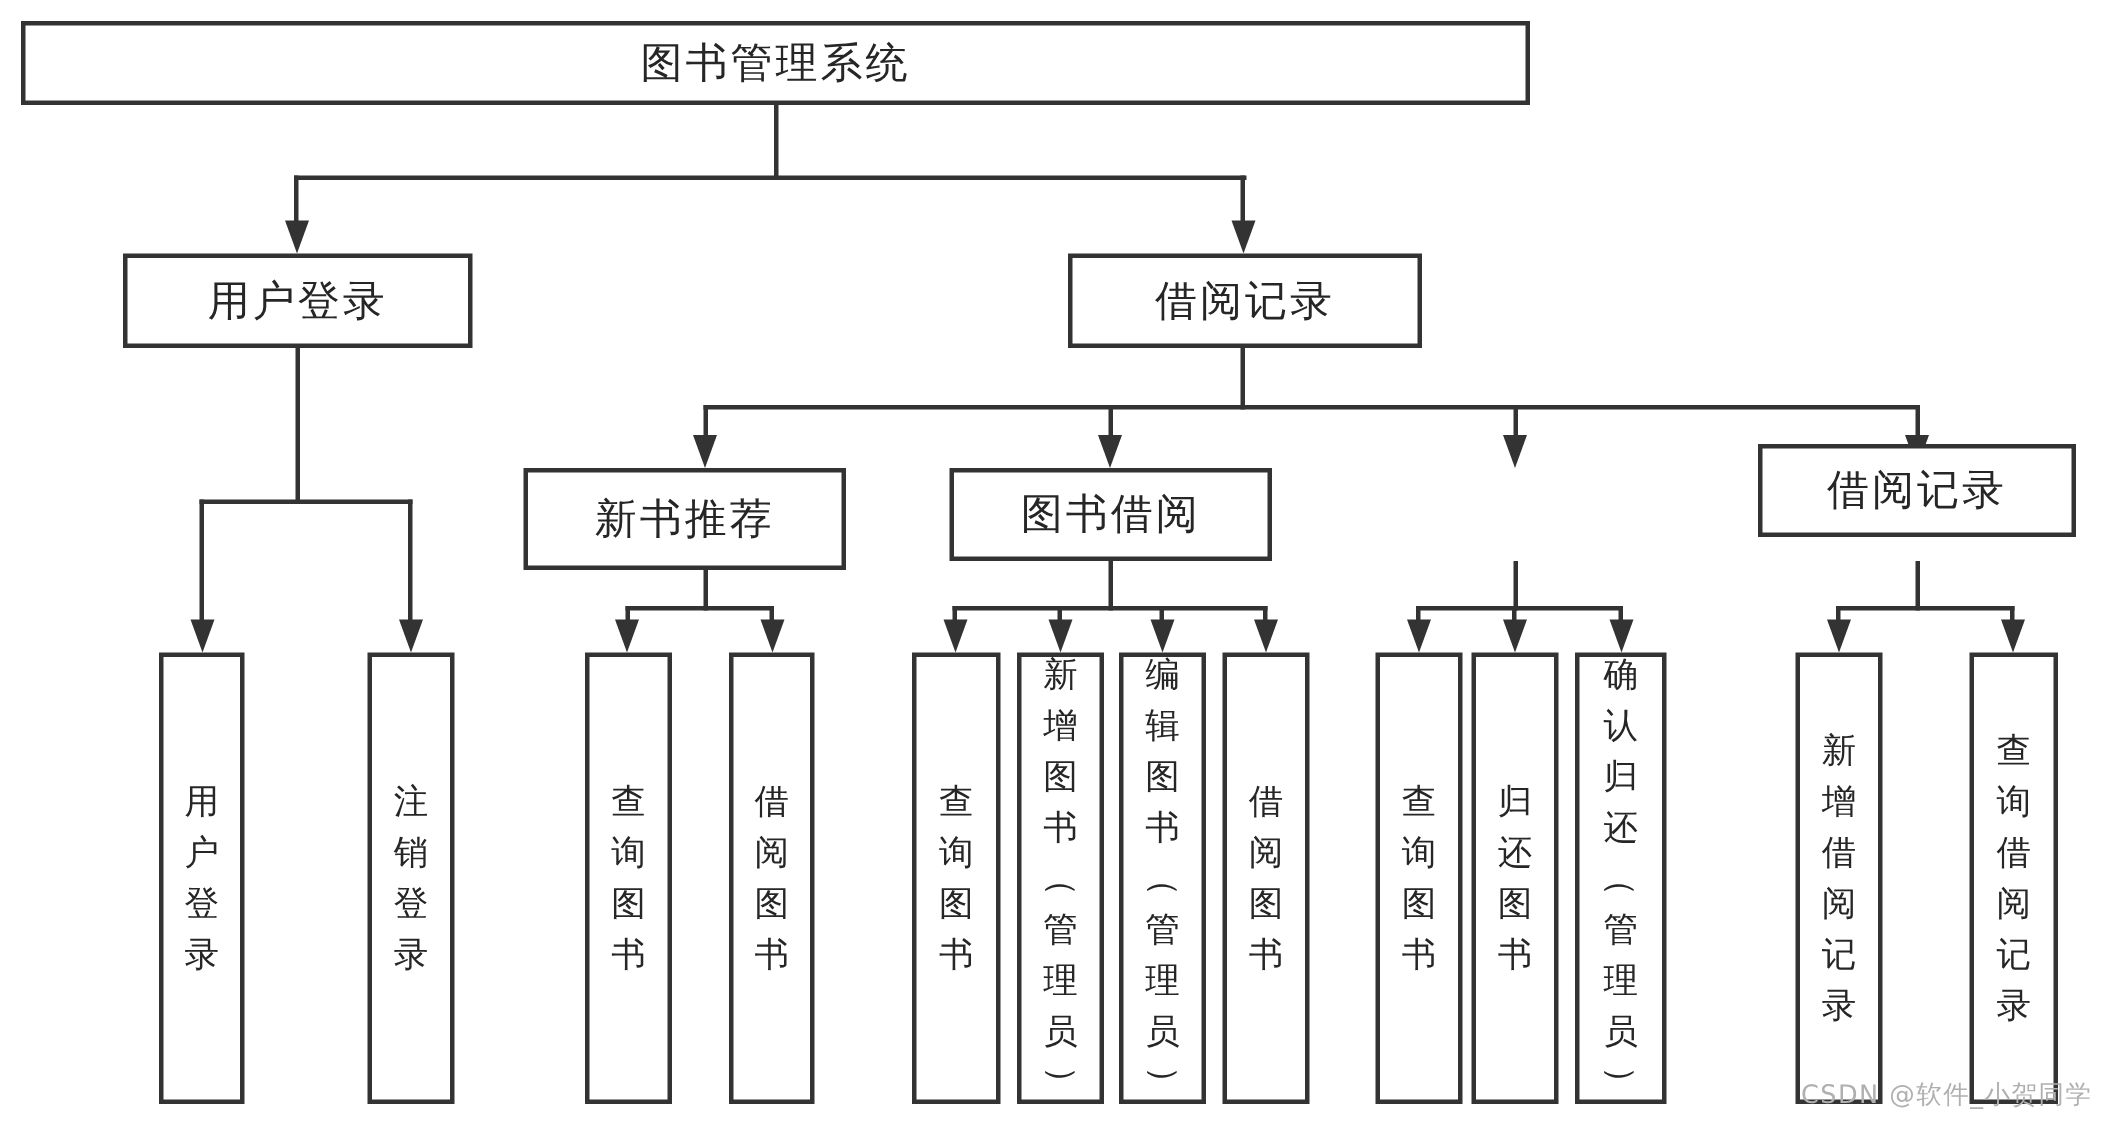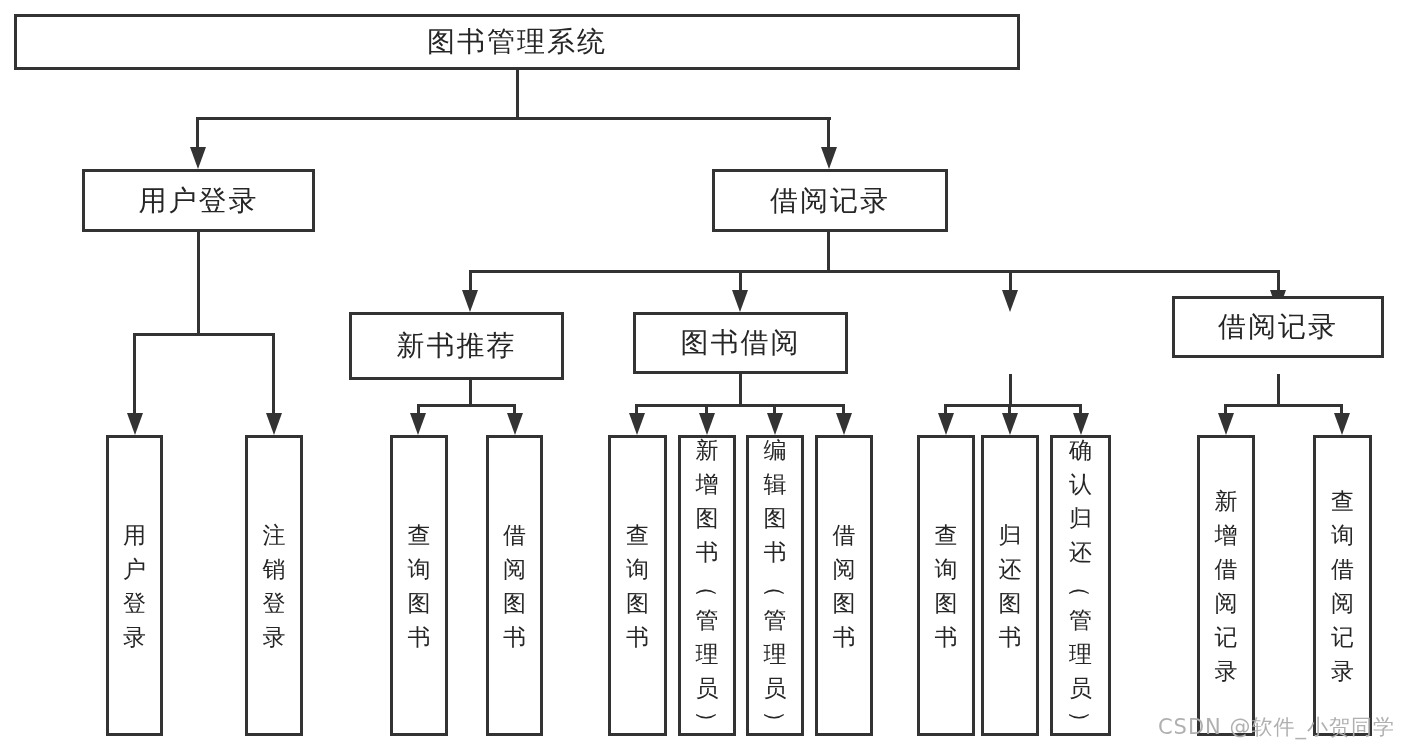--- a/index.html
+++ b/index.html
@@ -43,21 +43,21 @@
   .vchar.rot{transform:rotate(90deg);}
   .cline{position:absolute;background:var(--line);}
   .arrow{
     position:absolute;width:0;height:0;
     border-left:8px solid transparent;
     border-right:8px solid transparent;
     border-top:22px solid var(--line);
   }
   .watermark{
     position:absolute;right:10px;bottom:6px;
-    font-size:21px;letter-spacing:1px;
+    font-size:17px;letter-spacing:1px;
     color:var(--wm);z-index:5;white-space:nowrap;
   }
 </style>
 </head>
 <body>
 
 <div class="stage">
 
   <div id="connectors">
       <div class="cline" style="left: 516px; top: 70px; width: 3px; height: 49px;"></div>

